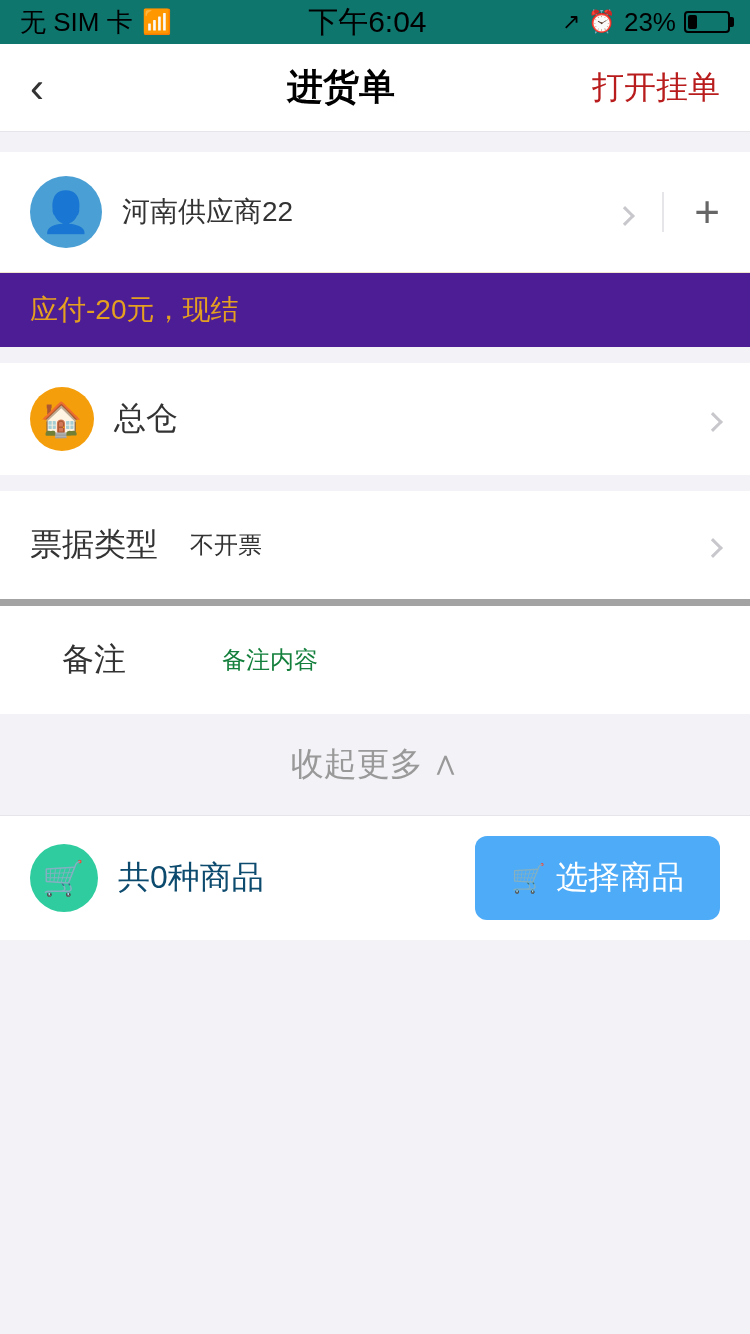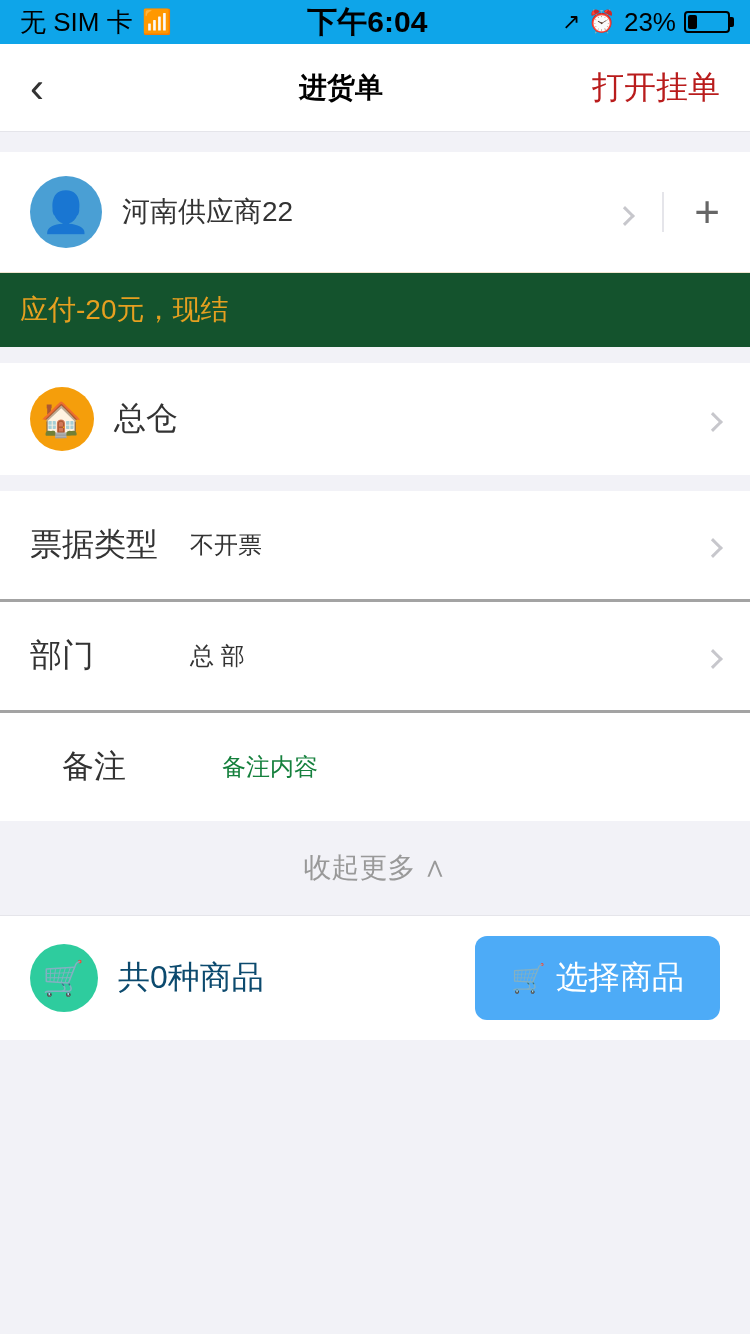--- a/index.html
+++ b/index.html
@@ -9,30 +9,30 @@
       min-height: 1334px;
       font-family: -apple-system, "PingFang SC", "Helvetica Neue", Arial, sans-serif;
       background: #f2f2f7;
       font-size: 32px;
     }
 
     
     .status-bar {
       width: 100%;
       height: 44px;
-      background: #0ea5e9;
+      background: #0f766e;
       display: flex;
       align-items: center;
       justify-content: space-between;
       padding: 0 20px;
       font-size: 26px;
       color: #000;
     }
     .status-left { display: flex; align-items: center; gap: 10px; }
-    .status-center { font-size: 30px; font-weight: 700; }
+    .status-center { font-size: 30px; font-weight: 400; }
     .status-right { display: flex; align-items: center; gap: 8px; font-size: 26px; }
     .battery {
       width: 46px; height: 22px;
       border: 2px solid #000;
       border-radius: 4px;
       position: relative;
       display: inline-flex;
       align-items: center;
       padding: 2px;
     }
@@ -65,21 +65,21 @@
       padding: 0 30px;
       border-bottom: 1px solid #e5e5ea;
     }
     .nav-back {
       font-size: 42px;
       color: #333;
       cursor: pointer;
       width: 60px;
     }
     .nav-title {
-      font-size: 28px;
+      font-size: 36px;
       font-weight: 600;
       color: #000;
     }
     .nav-action {
       font-size: 32px;
       color: #b91c1c;
       cursor: pointer;
     }
 
     
@@ -136,39 +136,39 @@
     }
     .supplier-add {
       font-size: 44px;
       color: #666;
       padding-left: 20px;
       cursor: pointer;
     }
 
     
     .notice-bar {
-      background: #14532d;
-      padding: 18px 20px;
+      background: #4c1d95;
+      padding: 18px 30px;
       font-size: 28px;
       color: #e6a020;
       border-top: 1px solid #f0e6d0;
     }
 
     .section-gap-small {
       height: 16px;
       background: #f2f2f7;
     }
 
     
     .form-row {
       display: flex;
       align-items: center;
       padding: 32px 30px;
       background: #fff;
-      border-bottom: 3px solid #a3a3a3;
+      border-bottom: 7px solid #a3a3a3;
       cursor: pointer;
     }
     .form-row:last-child {
       border-bottom: none;
     }
     .form-label {
       font-size: 32px;
       color: #333;
       width: 160px;
       flex-shrink: 0;
@@ -216,21 +216,21 @@
       font-size: 30px;
     }
 
     
     .collapse-row {
       display: flex;
       align-items: center;
       justify-content: center;
       padding: 28px 30px;
       background: #f2f2f7;
-      font-size: 28px;
+      font-size: 33px;
       color: #999;
       cursor: pointer;
       gap: 8px;
     }
 
     
     .product-bar {
       display: flex;
       align-items: center;
       padding: 20px 30px;
@@ -347,27 +347,20 @@
 <div class="card-section">
 
   <div class="form-row">
     <span class="form-label">票据类型</span>
     <span class="form-value">不开票</span>
     <span class="form-arrow">
       <span class="chevron"></span>
     </span>
   </div>
 
-  <div class="form-row">
-    <span class="form-label">部门</span>
-    <span class="form-value">总 部</span>
-    <span class="form-arrow">
-      <span class="chevron"></span>
-    </span>
-  </div>
 
 
   <div class="form-row" style="border-bottom:none;margin-left:32px;">
     <span class="form-label">备注</span>
     <span class="form-value placeholder">备注内容</span>
   </div>
 
 </div>
 
 <div class="collapse-row">

